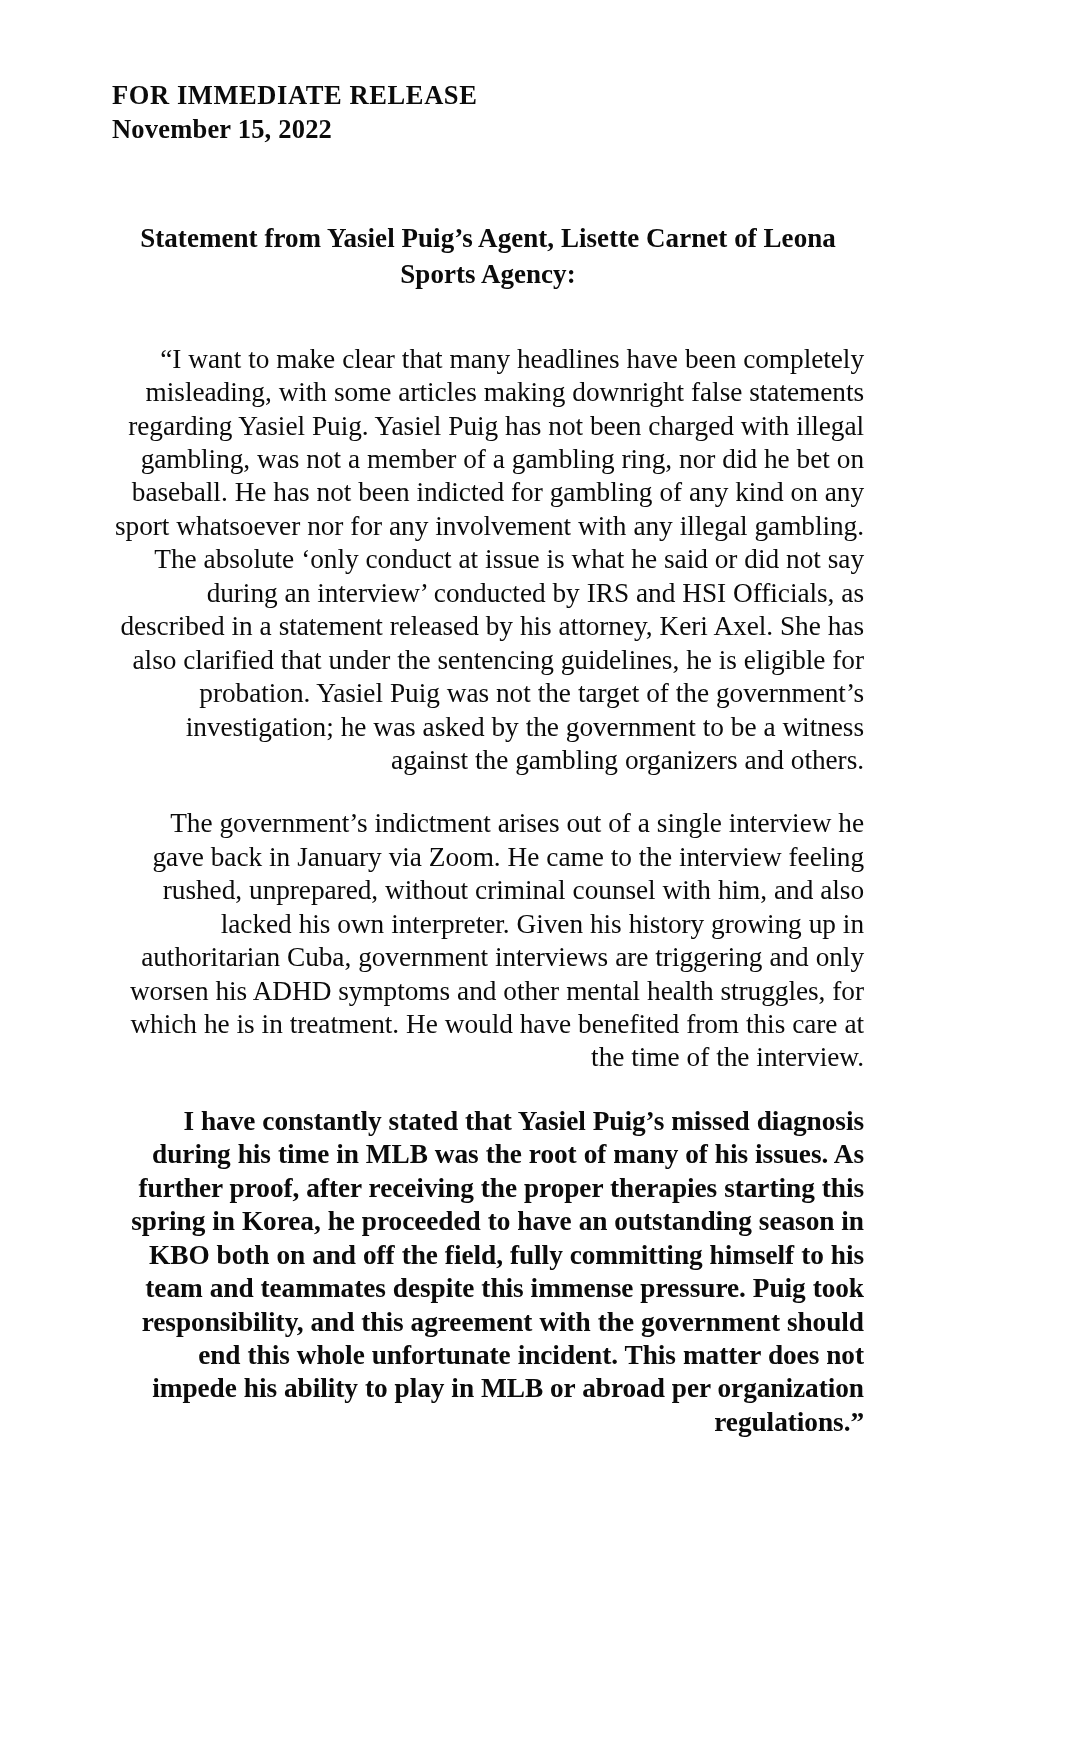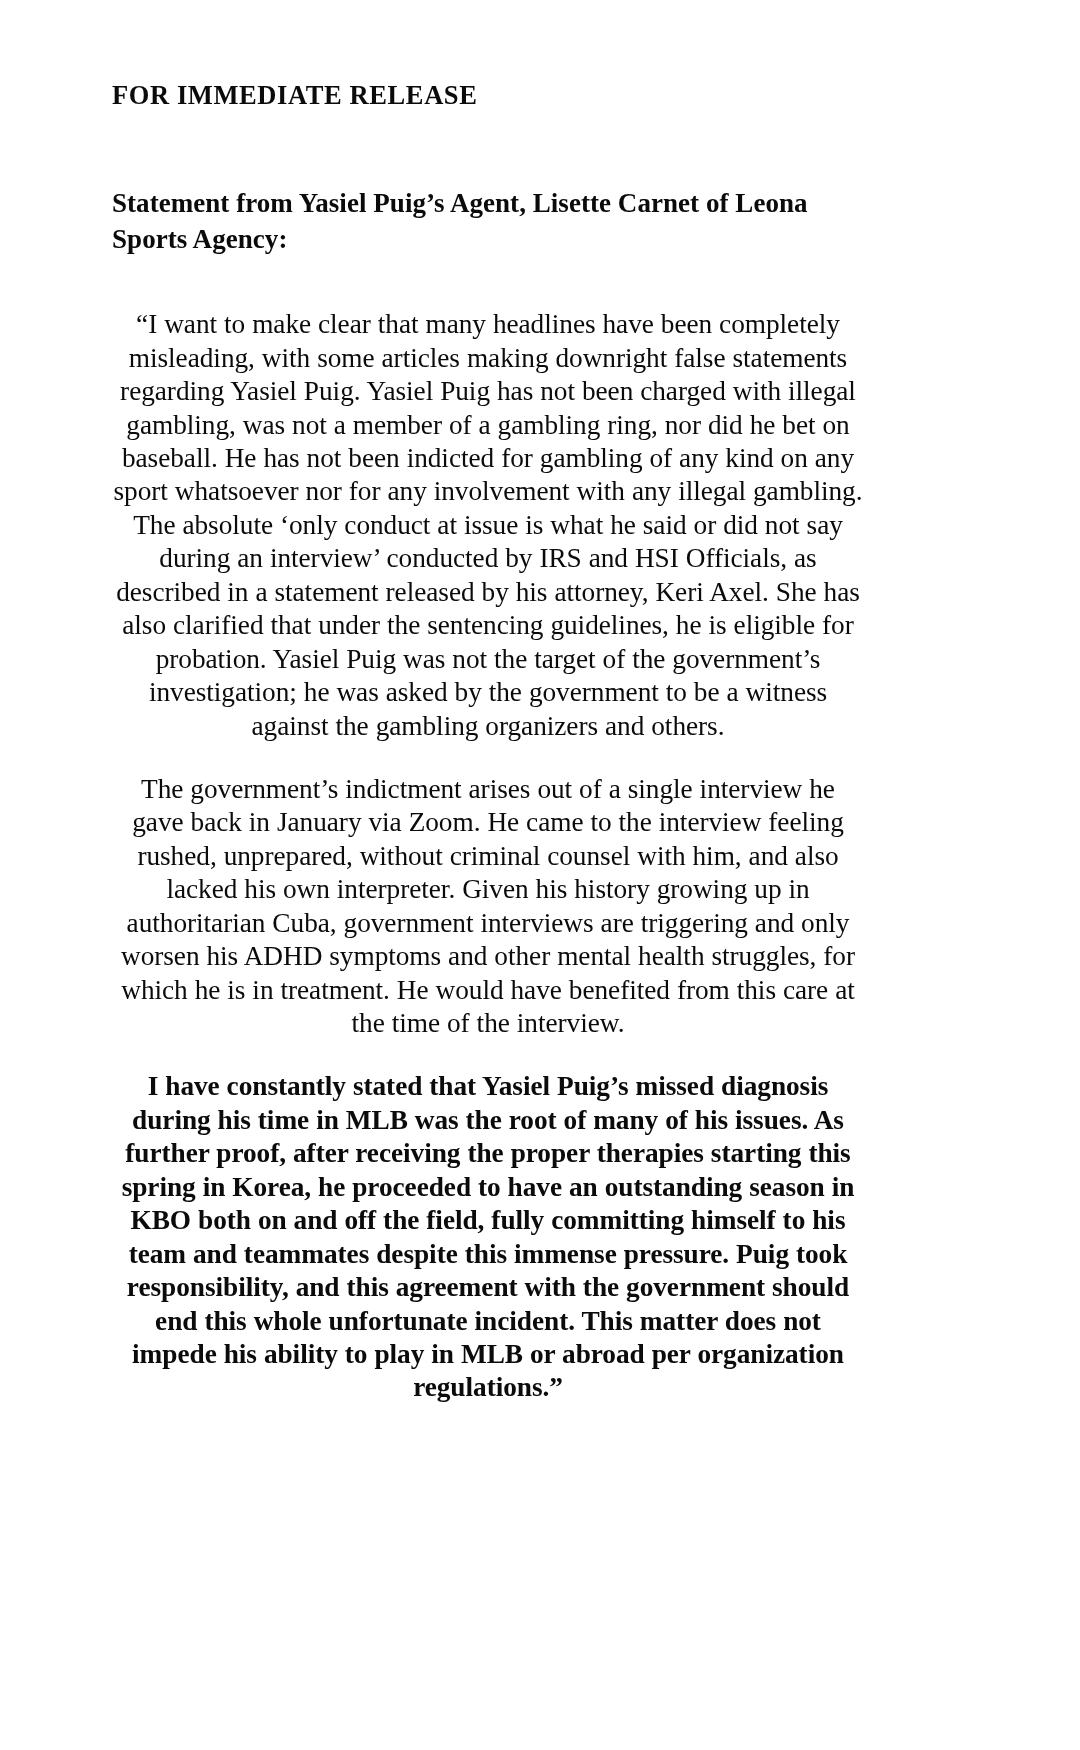--- a/index.html
+++ b/index.html
@@ -43,49 +43,50 @@
     white-space: nowrap;
   }
   .release-line-1 { letter-spacing: 0.6px; }
 
   
   .statement-title {
     margin: 74px 0 0 0;
     font-weight: bold;
     font-size: 27px;
     line-height: 1.33;
-    text-align: left;
+    text-align: center;
     letter-spacing: 0.05px;
   }
 
   
   .body-copy {
     margin-top: 50px;
   }
   .body-paragraph {
     margin: 0 0 30px 0;
     font-size: 27.3px;
     line-height: 1.225;
-    text-align: center;
+    text-align: right;
     letter-spacing: -0.05px;
     word-spacing: 0.2px;
   }
   .body-paragraph:last-child {
     margin-bottom: 0;
     font-weight: bold;
   }
 </style>
 </head>
 <body>
 
 <div class="page">
   <div class="content">
 
     <div class="release-header">
       <span class="line release-line-1">FOR IMMEDIATE RELEASE</span>
+      <span class="line release-line-2">November 15, 2022</span>
     </div>
 
     <h1 class="statement-title">Statement from Yasiel Puig’s Agent, Lisette Carnet of Leona Sports Agency:</h1>
 
     <div class="body-copy">
       <p class="body-paragraph">“I want to make clear that many headlines have been completely misleading, with some articles making downright false statements regarding Yasiel Puig. Yasiel Puig has not been charged with illegal gambling, was not a member of a gambling ring, nor did he bet on baseball. He has not been indicted for gambling of any kind on any sport whatsoever nor for any involvement with any illegal gambling. The absolute ‘only conduct at issue is what he said or did not say during an interview’ conducted by IRS and HSI Officials, as described in a statement released by his attorney, Keri Axel. She has also clarified that under the sentencing guidelines, he is eligible for probation. Yasiel Puig was not the target of the government’s investigation; he was asked by the government to be a witness against the gambling organizers and others.</p>
       <p class="body-paragraph">The government’s indictment arises out of a single interview he gave back in January via Zoom. He came to the interview feeling rushed, unprepared, without criminal counsel with him, and also lacked his own interpreter. Given his history growing up in authoritarian Cuba, government interviews are triggering and only worsen his ADHD symptoms and other mental health struggles, for which he is in treatment. He would have benefited from this care at the time of the interview.</p>
       <p class="body-paragraph">I have constantly stated that Yasiel Puig’s missed diagnosis during his time in MLB was the root of many of his issues. As further proof, after receiving the proper therapies starting this spring in Korea, he proceeded to have an outstanding season in KBO both on and off the field, fully committing himself to his team and teammates despite this immense pressure. Puig took responsibility, and this agreement with the government should end this whole unfortunate incident. This matter does not impede his ability to play in MLB or abroad per organization regulations.”</p>
     </div>
 

